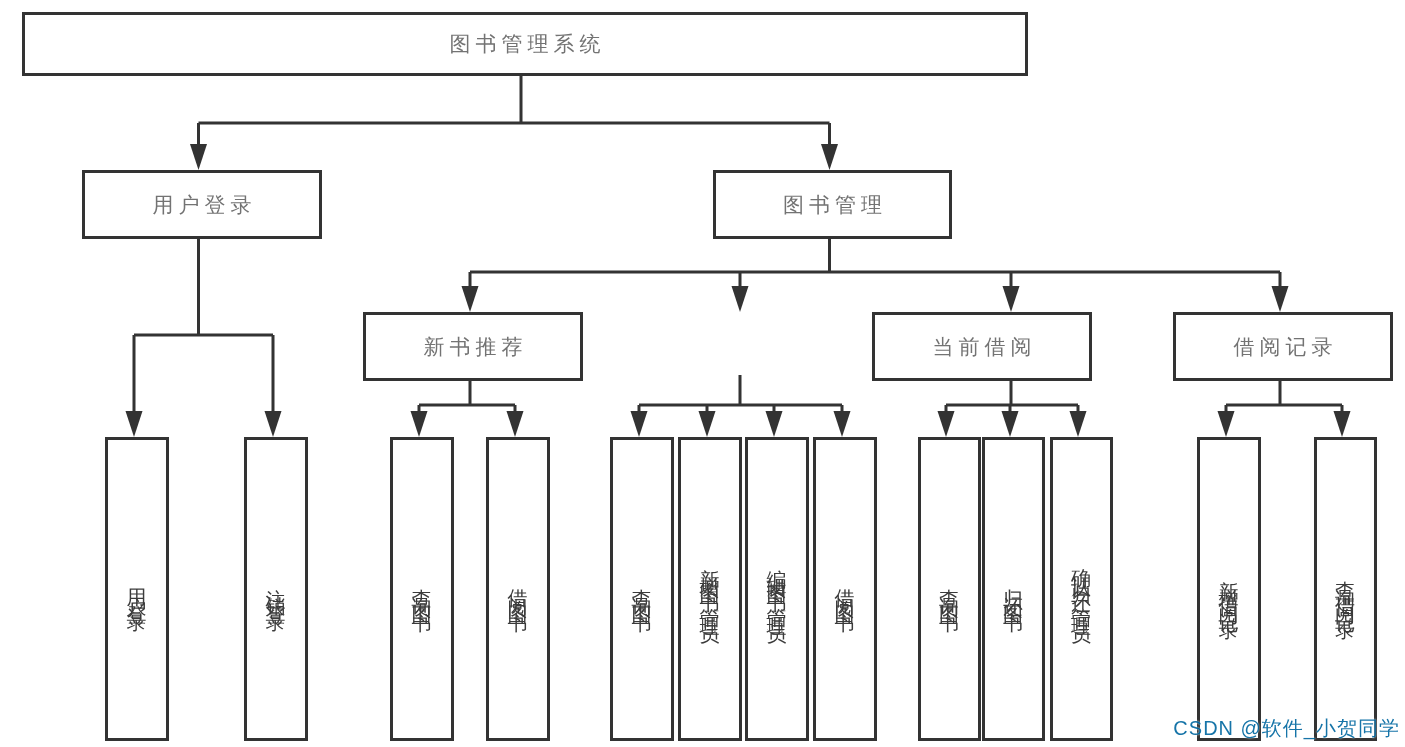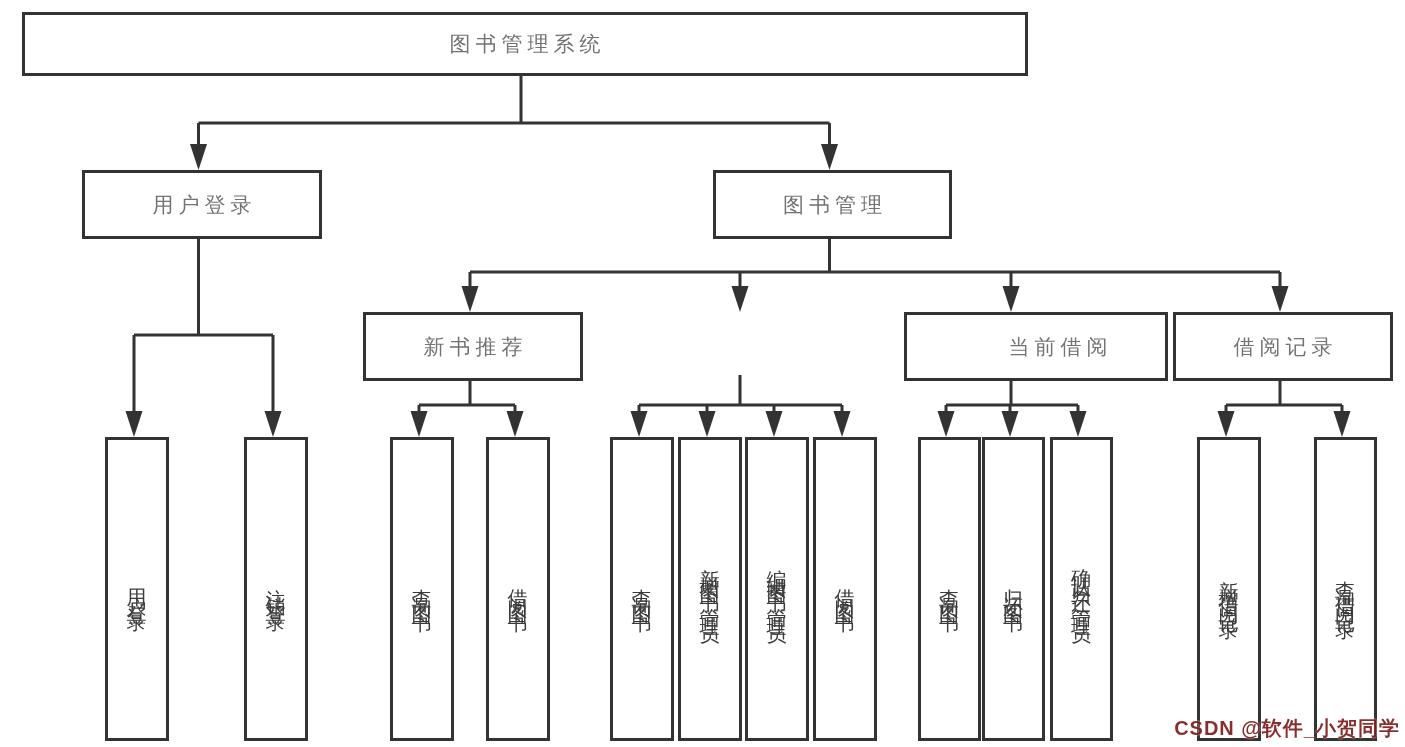--- a/index.html
+++ b/index.html
@@ -51,27 +51,26 @@
     font-size: 20px;
     letter-spacing: 8px;
     line-height: 1;
     white-space: nowrap;
   }
   .watermark {
     position: absolute;
     right: 5px;
     bottom: 5px;
     font-size: 20px;
-    color: #7f1d1d;
+    color: #0369a1;
     letter-spacing: 1px;
     text-shadow: 0 0 2px #ffffff;
     opacity: 0.92;
     z-index: 10;
     white-space: nowrap;
-    font-weight: bold;
   }
 </style>
 </head>
 <body>
 
 <div class="stage">
 
   <svg class="connectors" viewBox="0 0 1405 747" xmlns="http://www.w3.org/2000/svg">
     <path fill="none" stroke="#333333" stroke-width="3" d="
       M521 70 V123
@@ -126,21 +125,21 @@
   <div class="box" style="left:82px; top:170px; width:234px; height:63px;">
     <span class="label">用户登录</span>
   </div>
   <div class="box" style="left:713px; top:170px; width:233px; height:63px;justify-content:center;">
     <span class="label">图书管理</span>
   </div>
 
   <div class="box" style="left:363px; top:312px; width:214px; height:63px;">
     <span class="label">新书推荐</span>
   </div>
-  <div class="box" style="left:904px; top:312px; width:214px; height:63px;padding-left:44px;">
+  <div class="box" style="left:872px; top:312px; width:214px; height:63px;">
     <span class="label">当前借阅</span>
   </div>
   <div class="box" style="left:1173px; top:312px; width:214px; height:63px;">
     <span class="label">借阅记录</span>
   </div>
 
   <div class="vbox" style="left:105px; top:437px; width:58px; height:298px;">
     <span class="label">用户登录</span>
   </div>
   <div class="vbox" style="left:244px; top:437px; width:58px; height:298px;">

